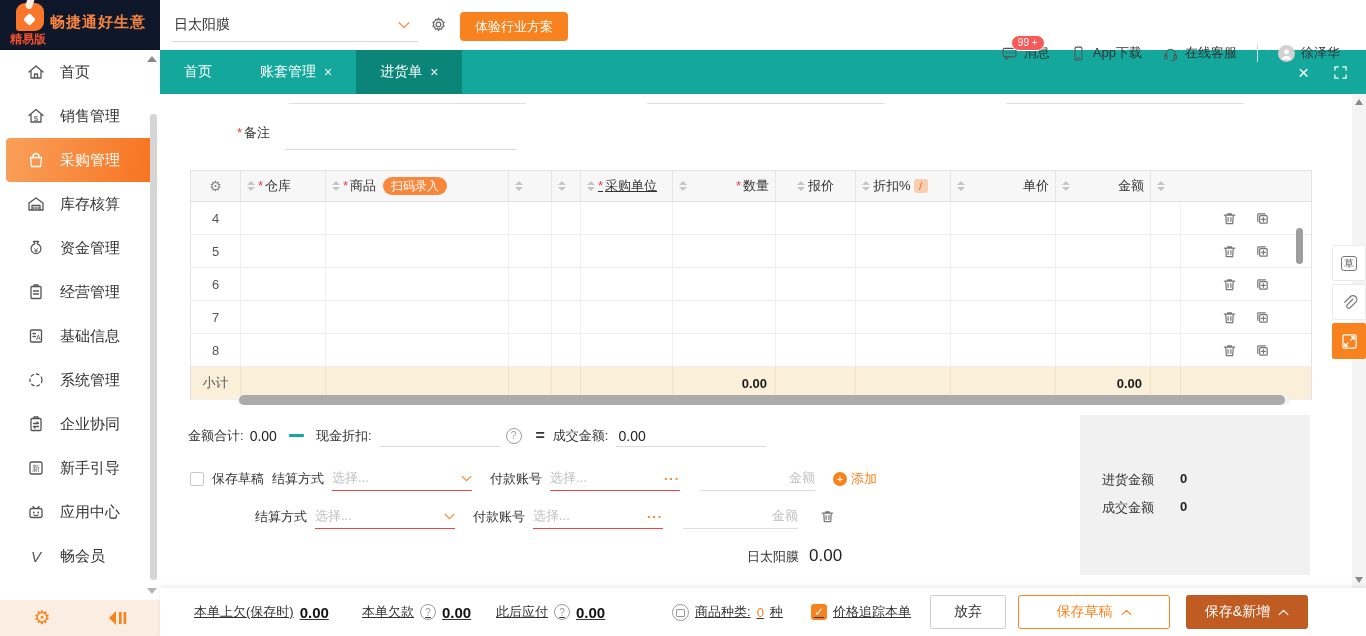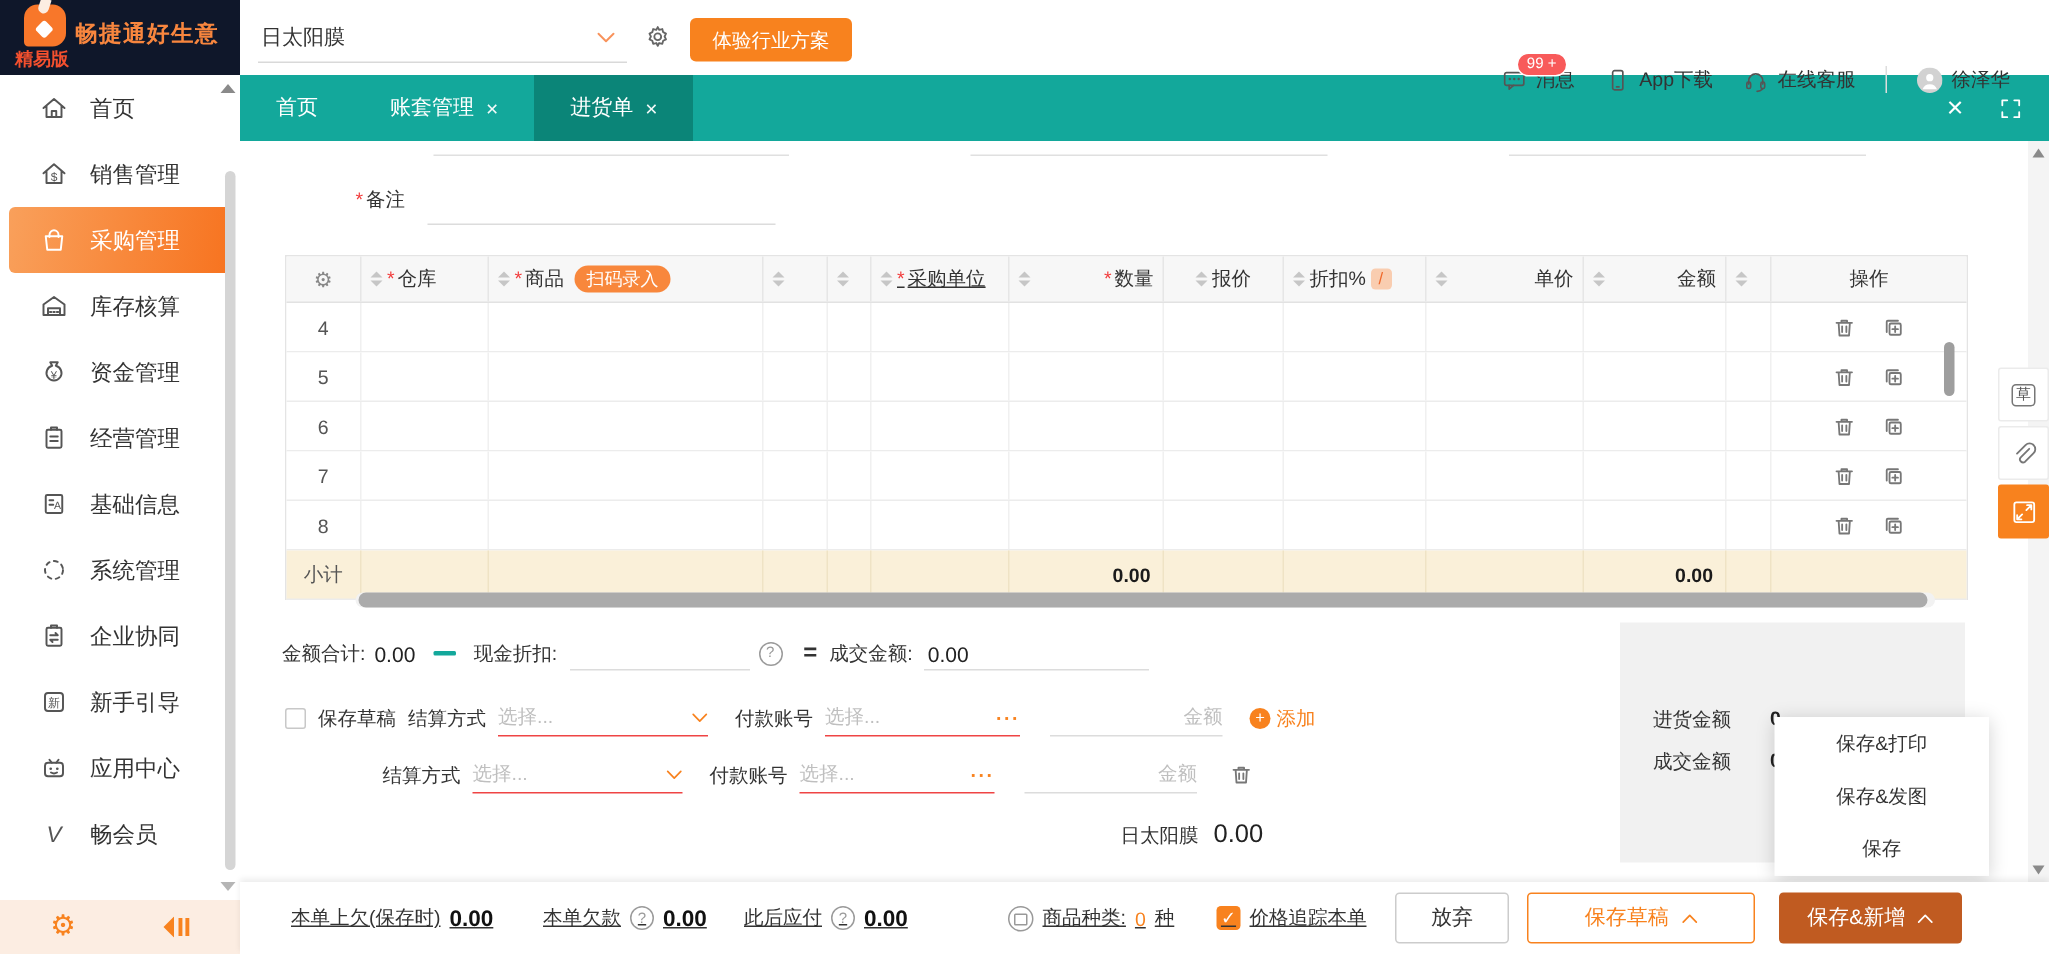--- a/index.html
+++ b/index.html
@@ -446,23 +446,20 @@
             </span>
             <span class="th-lb">金额</span>
           </div>
           <div class="th" style="width: 30px;">
             <span class="sort">
               <i class="up"></i>
               <i class="dn"></i>
             </span>
             <span class="th-lb"></span>
           </div>
-          <div class="th a-c" style="width: 130px;">
-            <span class="th-lb">操作</span>
-          </div>
         </div>
       <div id="grid-body">
           <div class="tr">
             <div class="td num" style="width: 50px;">4</div>
             <div class="td" style="width: 85px;"></div>
             <div class="td" style="width: 183px;"></div>
             <div class="td" style="width: 43px;"></div>
             <div class="td" style="width: 29px;"></div>
             <div class="td" style="width: 92px;"></div>
             <div class="td" style="width: 103px;"></div>
@@ -689,25 +686,20 @@
       <div class="sp-row" style="top:56px;">
         <span>进货金额</span>
         <span class="v">0</span>
       </div>
       <div class="sp-row" style="top:84px;">
         <span>成交金额</span>
         <span class="v">0</span>
       </div>
     </div>
 
-    <div class="save-menu" id="save-menu">
-        <div class="sm-item">保存&amp;打印</div>
-        <div class="sm-item">保存&amp;发图</div>
-        <div class="sm-item">保存</div>
-      </div>
 
     <div class="main-scroll">
       <span class="ms-tri up"></span>
       <span class="ms-tri dn"></span>
     </div>
 
     <div class="float-btns">
       <div class="fb">
           <span class="draft-glyph">草</span>
         </div>

